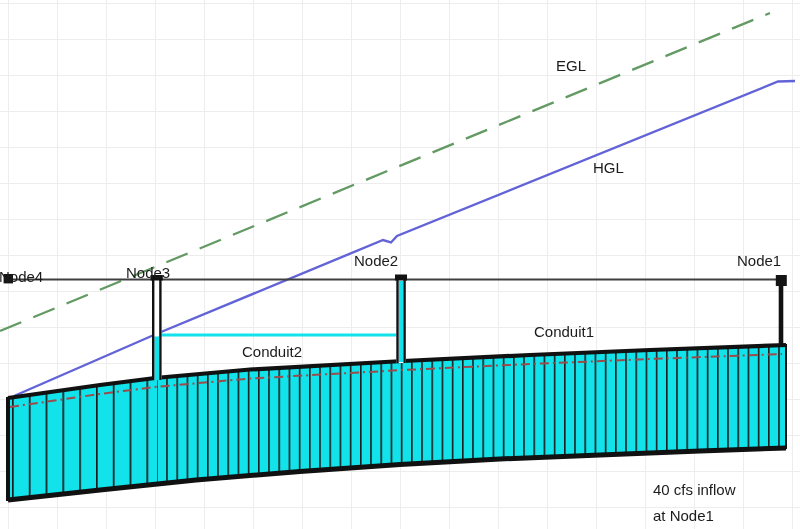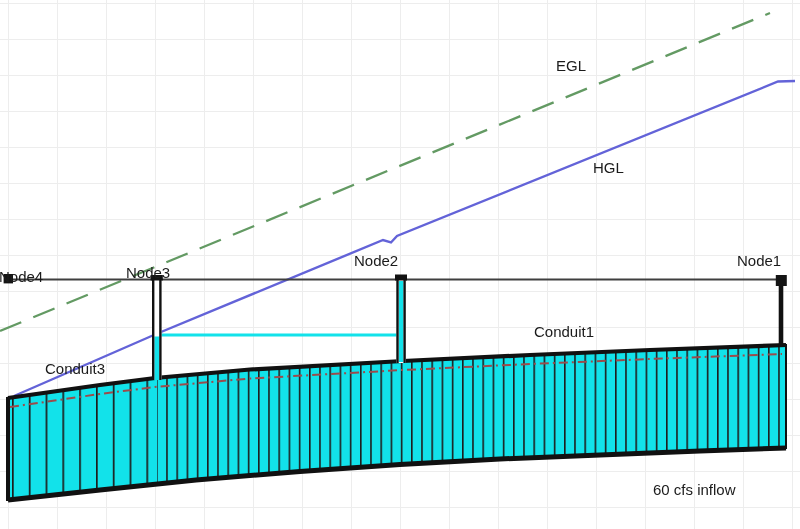--- a/index.html
+++ b/index.html
@@ -95,20 +95,21 @@
   </svg>
 
   <div class="lbl" style="left:-1px;top:266px;">Node4</div>
   <div class="lbl" style="left:126px;top:248px;margin-top:14px;">Node3</div>
   <div class="lbl" style="left:354px;top:250px;">Node2</div>
   <div class="lbl" style="left:737px;top:250px;">Node1</div>
 
   <div class="lbl" style="left:556px;top:55px;">EGL</div>
   <div class="lbl" style="left:593px;top:157px;">HGL</div>
 
-  <div class="lbl" style="left:45px;top:358px;">Conduit3</div>
+  <div class="lbl" style="left:242px;top:341px;">Conduit2</div>
   <div class="lbl" style="left:534px;top:321px;">Conduit1</div>
 
   <div class="lbl annotation" style="left:653px;top:477px;">
-    <div>60 cfs inflow</div>
+    <div>40 cfs inflow</div>
+    <div>at Node1</div>
   </div>
 
 </div>
 
 </body></html>

